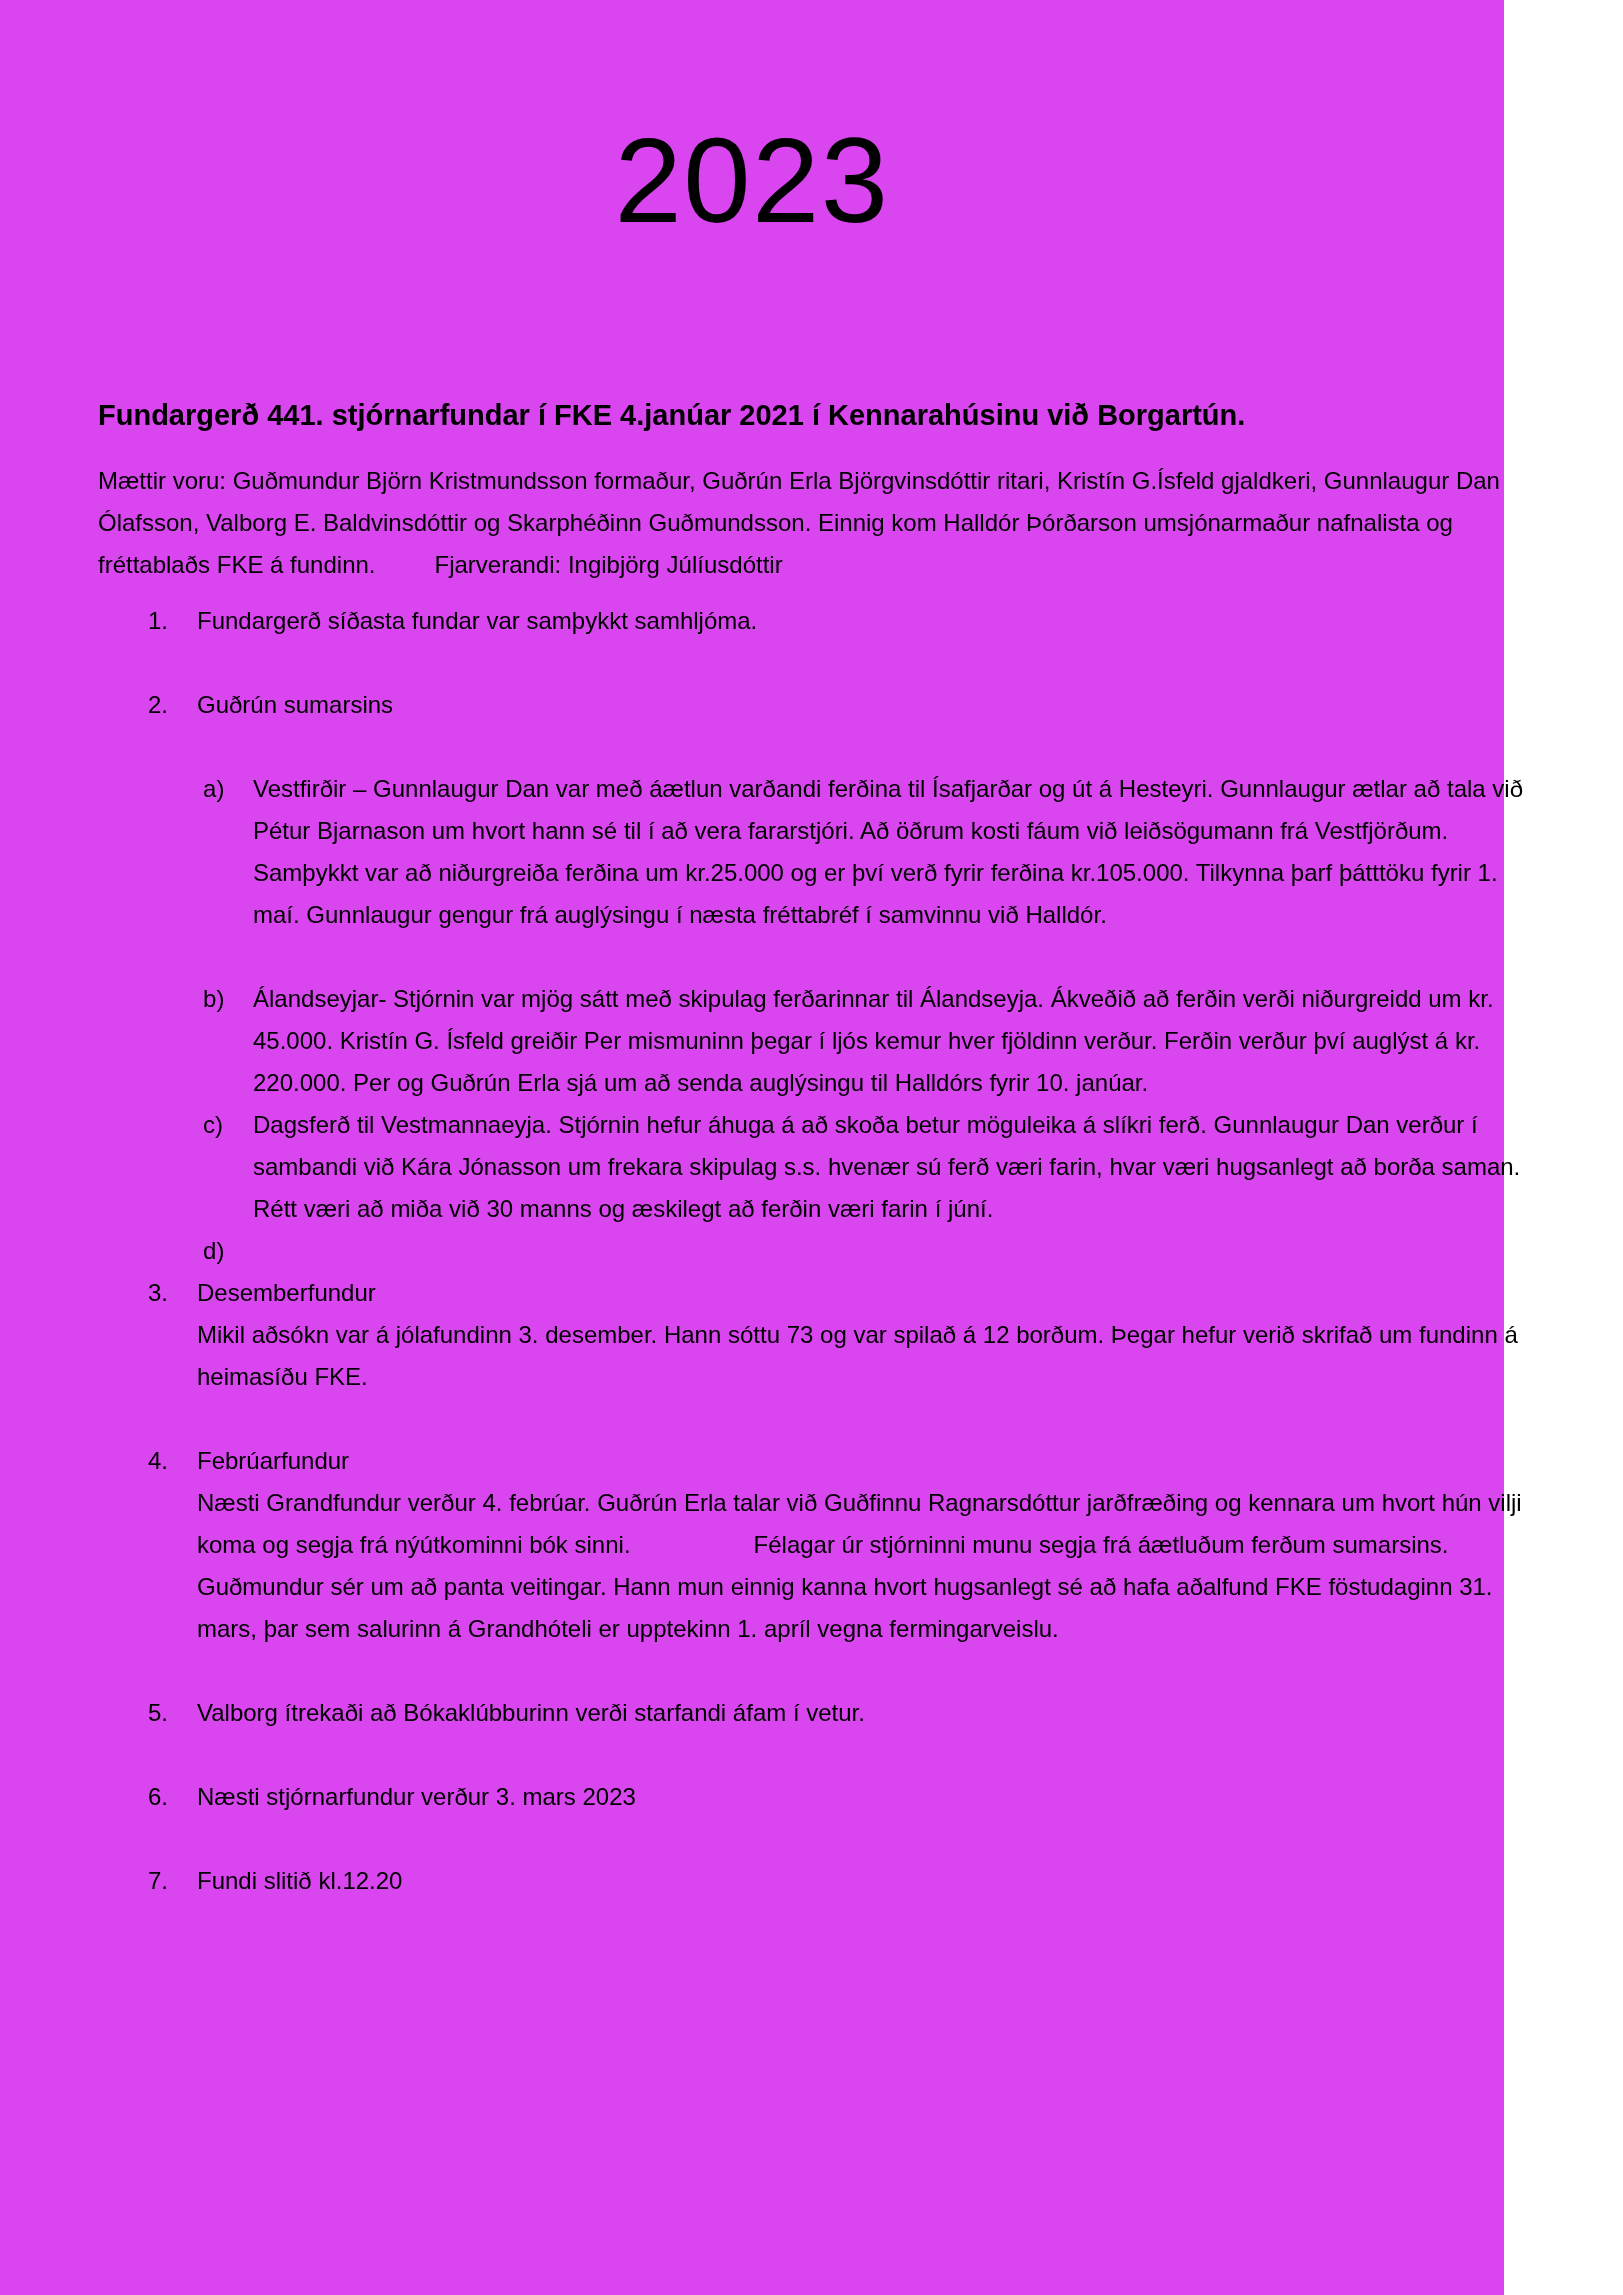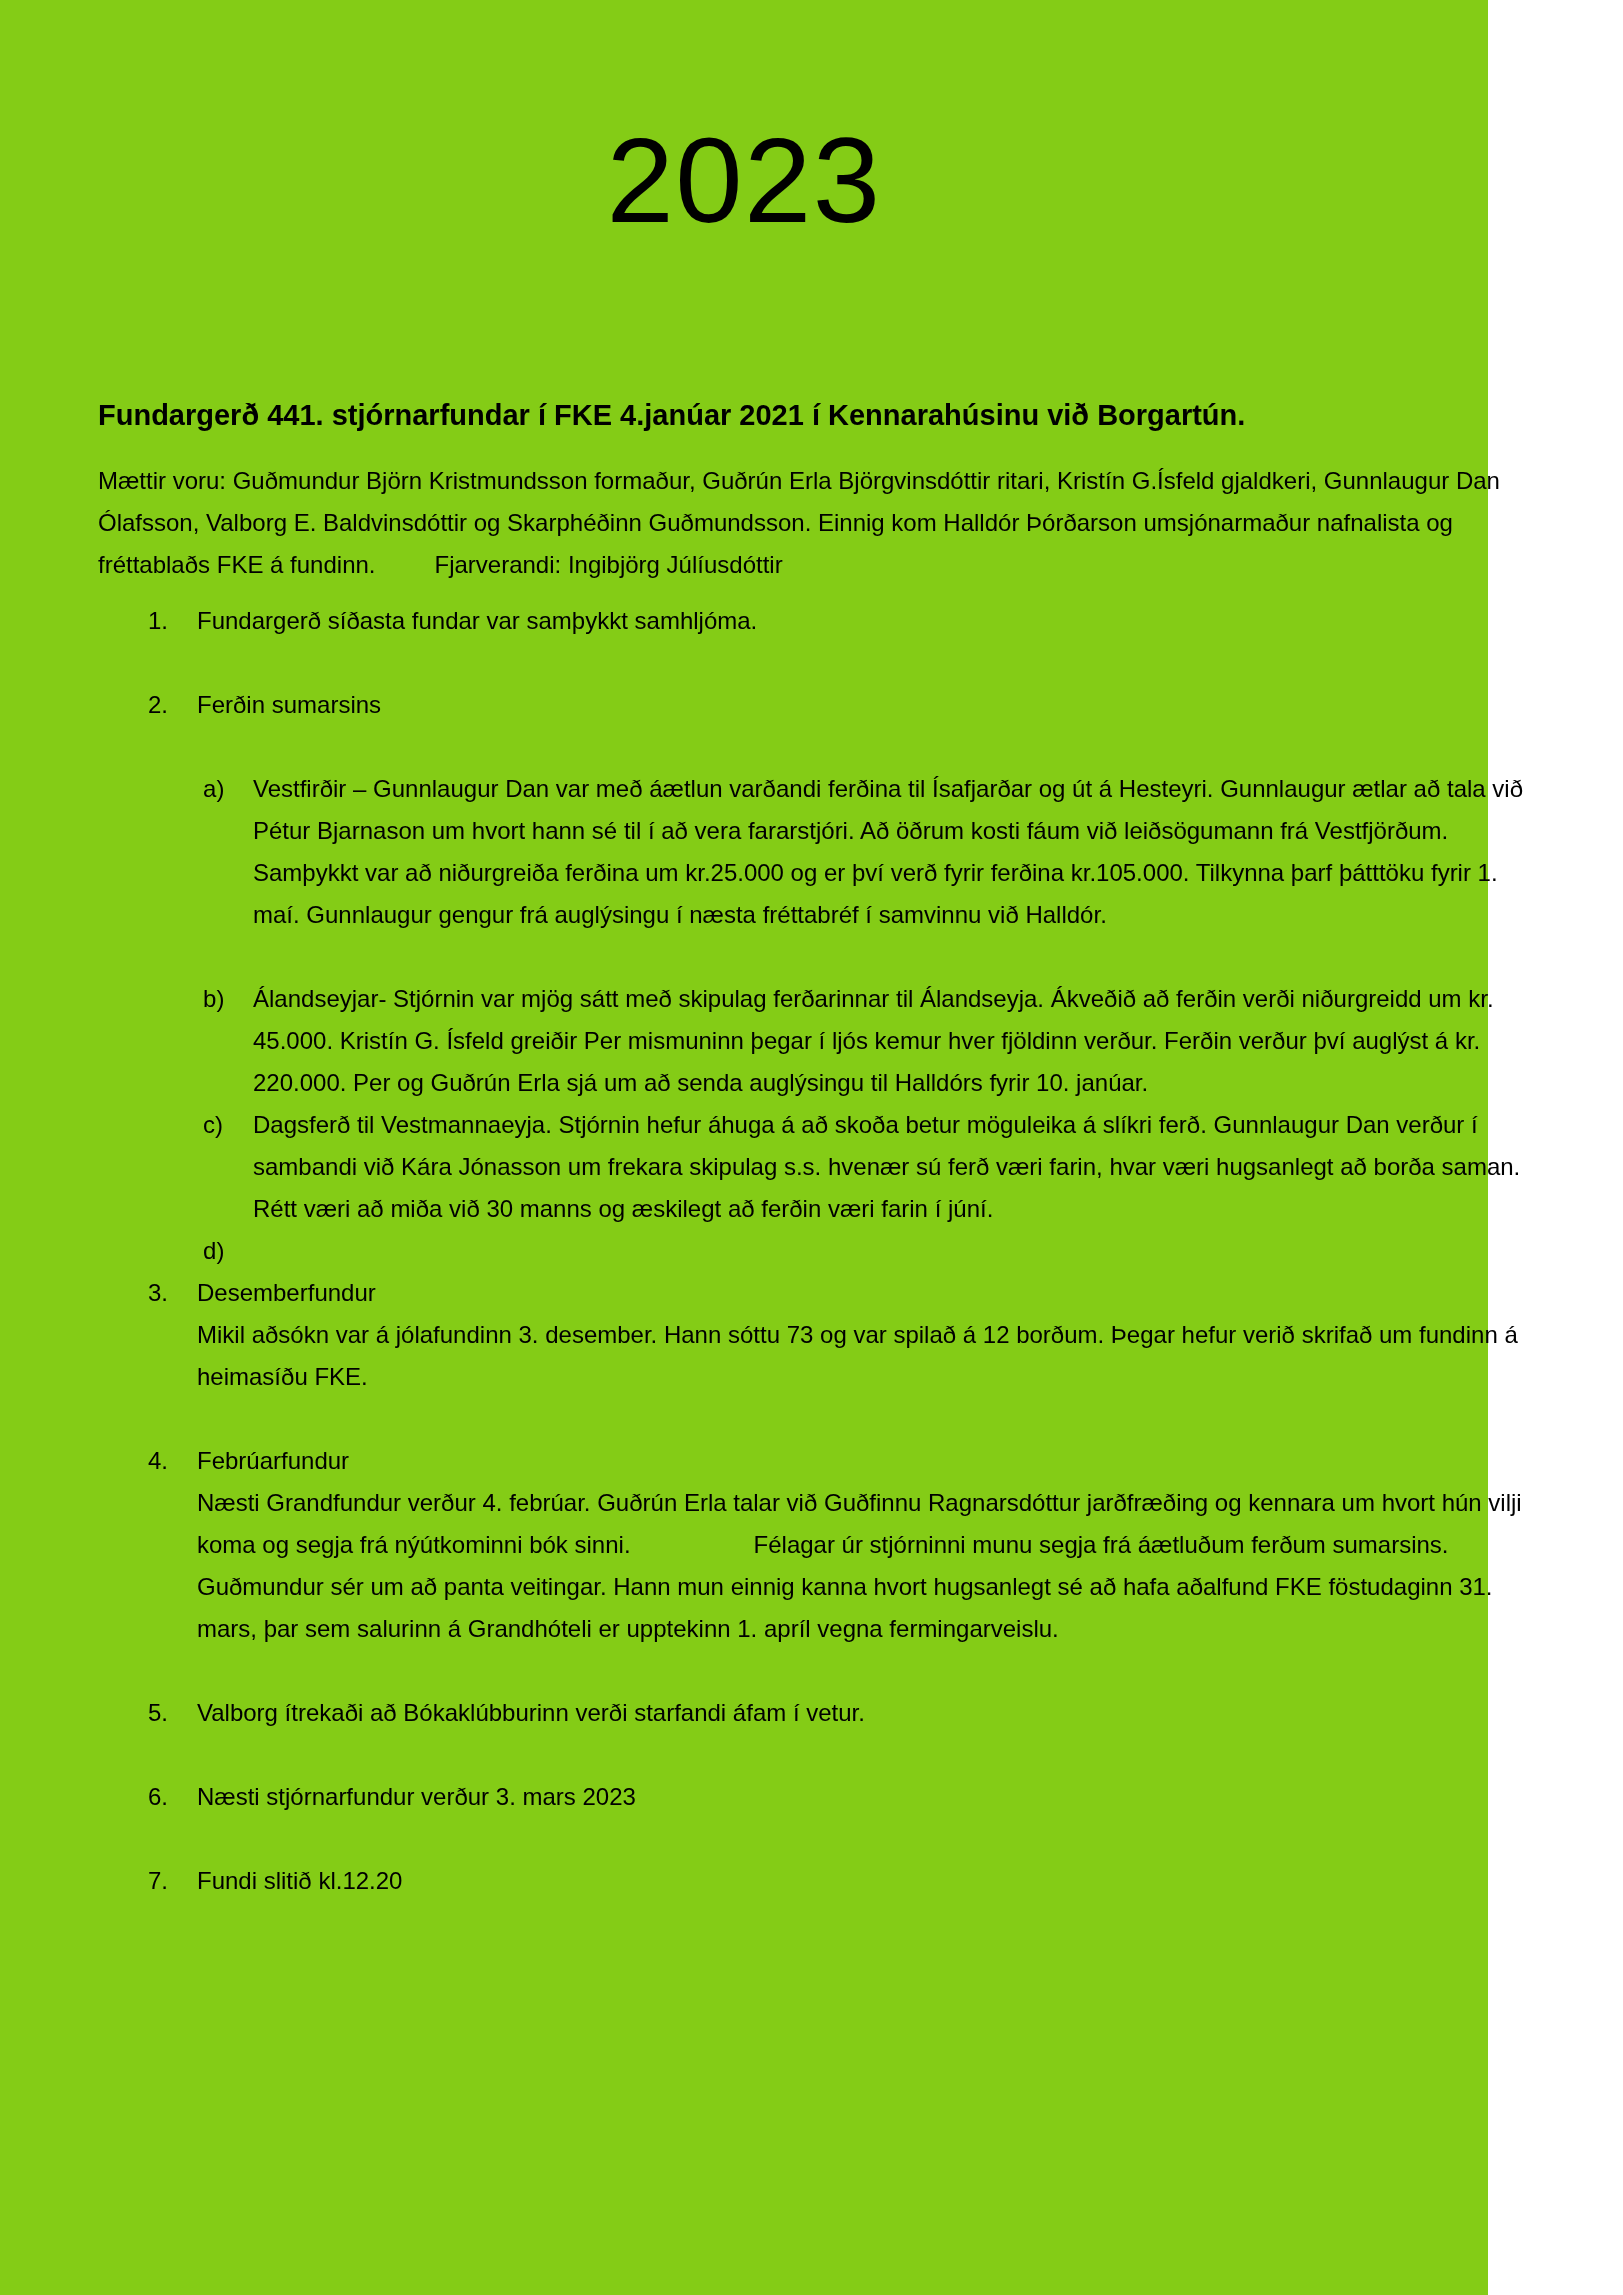--- a/index.html
+++ b/index.html
@@ -13,21 +13,22 @@
       position: relative;
       color: #000000;
       font-family: "Liberation Sans", "DejaVu Sans", sans-serif;
       overflow: hidden;
     }
     .page {
       position: absolute;
       left: 0; top: 0;
       width: 1488px;
       height: 2295px;
-      background: #84cc16;
+      background: #d946ef;
+      padding-left: 16px;
     }
     .year-title {
       position: absolute;
       top: 115px;
       left: 0;
       width: 100%;
       text-align: center;
       font-size: 121px;
       line-height: 131px;
       font-weight: normal;
@@ -104,21 +105,21 @@
 
     <ol class="agenda">
 
       <li class="agenda-item">
         <span class="agenda-num">1.</span>
         <span class="agenda-body">Fundargerð síðasta fundar var samþykkt samhljóma.</span>
       </li>
 
       <li class="agenda-item">
         <span class="agenda-num">2.</span>
-        <span class="agenda-body">Ferðin sumarsins</span>
+        <span class="agenda-body">Guðrún sumarsins</span>
         <ol class="sub-list">
           <li class="sub-item">
             <span class="sub-letter">a)</span>
             <span>Vestfirðir – Gunnlaugur Dan var með áætlun varðandi ferðina til Ísafjarðar og út á Hesteyri. Gunnlaugur ætlar að tala við Pétur Bjarnason  um hvort hann sé til í að vera fararstjóri. Að öðrum kosti fáum við leiðsögumann frá Vestfjörðum. Samþykkt var að niðurgreiða ferðina um kr.25.000 og er því verð fyrir ferðina  kr.105.000. Tilkynna þarf þátttöku fyrir 1. maí. Gunnlaugur gengur frá auglýsingu í næsta fréttabréf  í samvinnu við Halldór.</span>
           </li>
           <li class="sub-item gap">
             <span class="sub-letter">b)</span>
             <span>Álandseyjar- Stjórnin var mjög sátt með skipulag ferðarinnar til Álandseyja. Ákveðið að ferðin verði niðurgreidd um kr. 45.000. Kristín G. Ísfeld greiðir Per mismuninn þegar í ljós kemur hver fjöldinn verður.  Ferðin verður því auglýst á kr. 220.000.  Per og Guðrún Erla sjá um að senda auglýsingu til Halldórs fyrir 10. janúar.</span>
           </li>
           <li class="sub-item">

